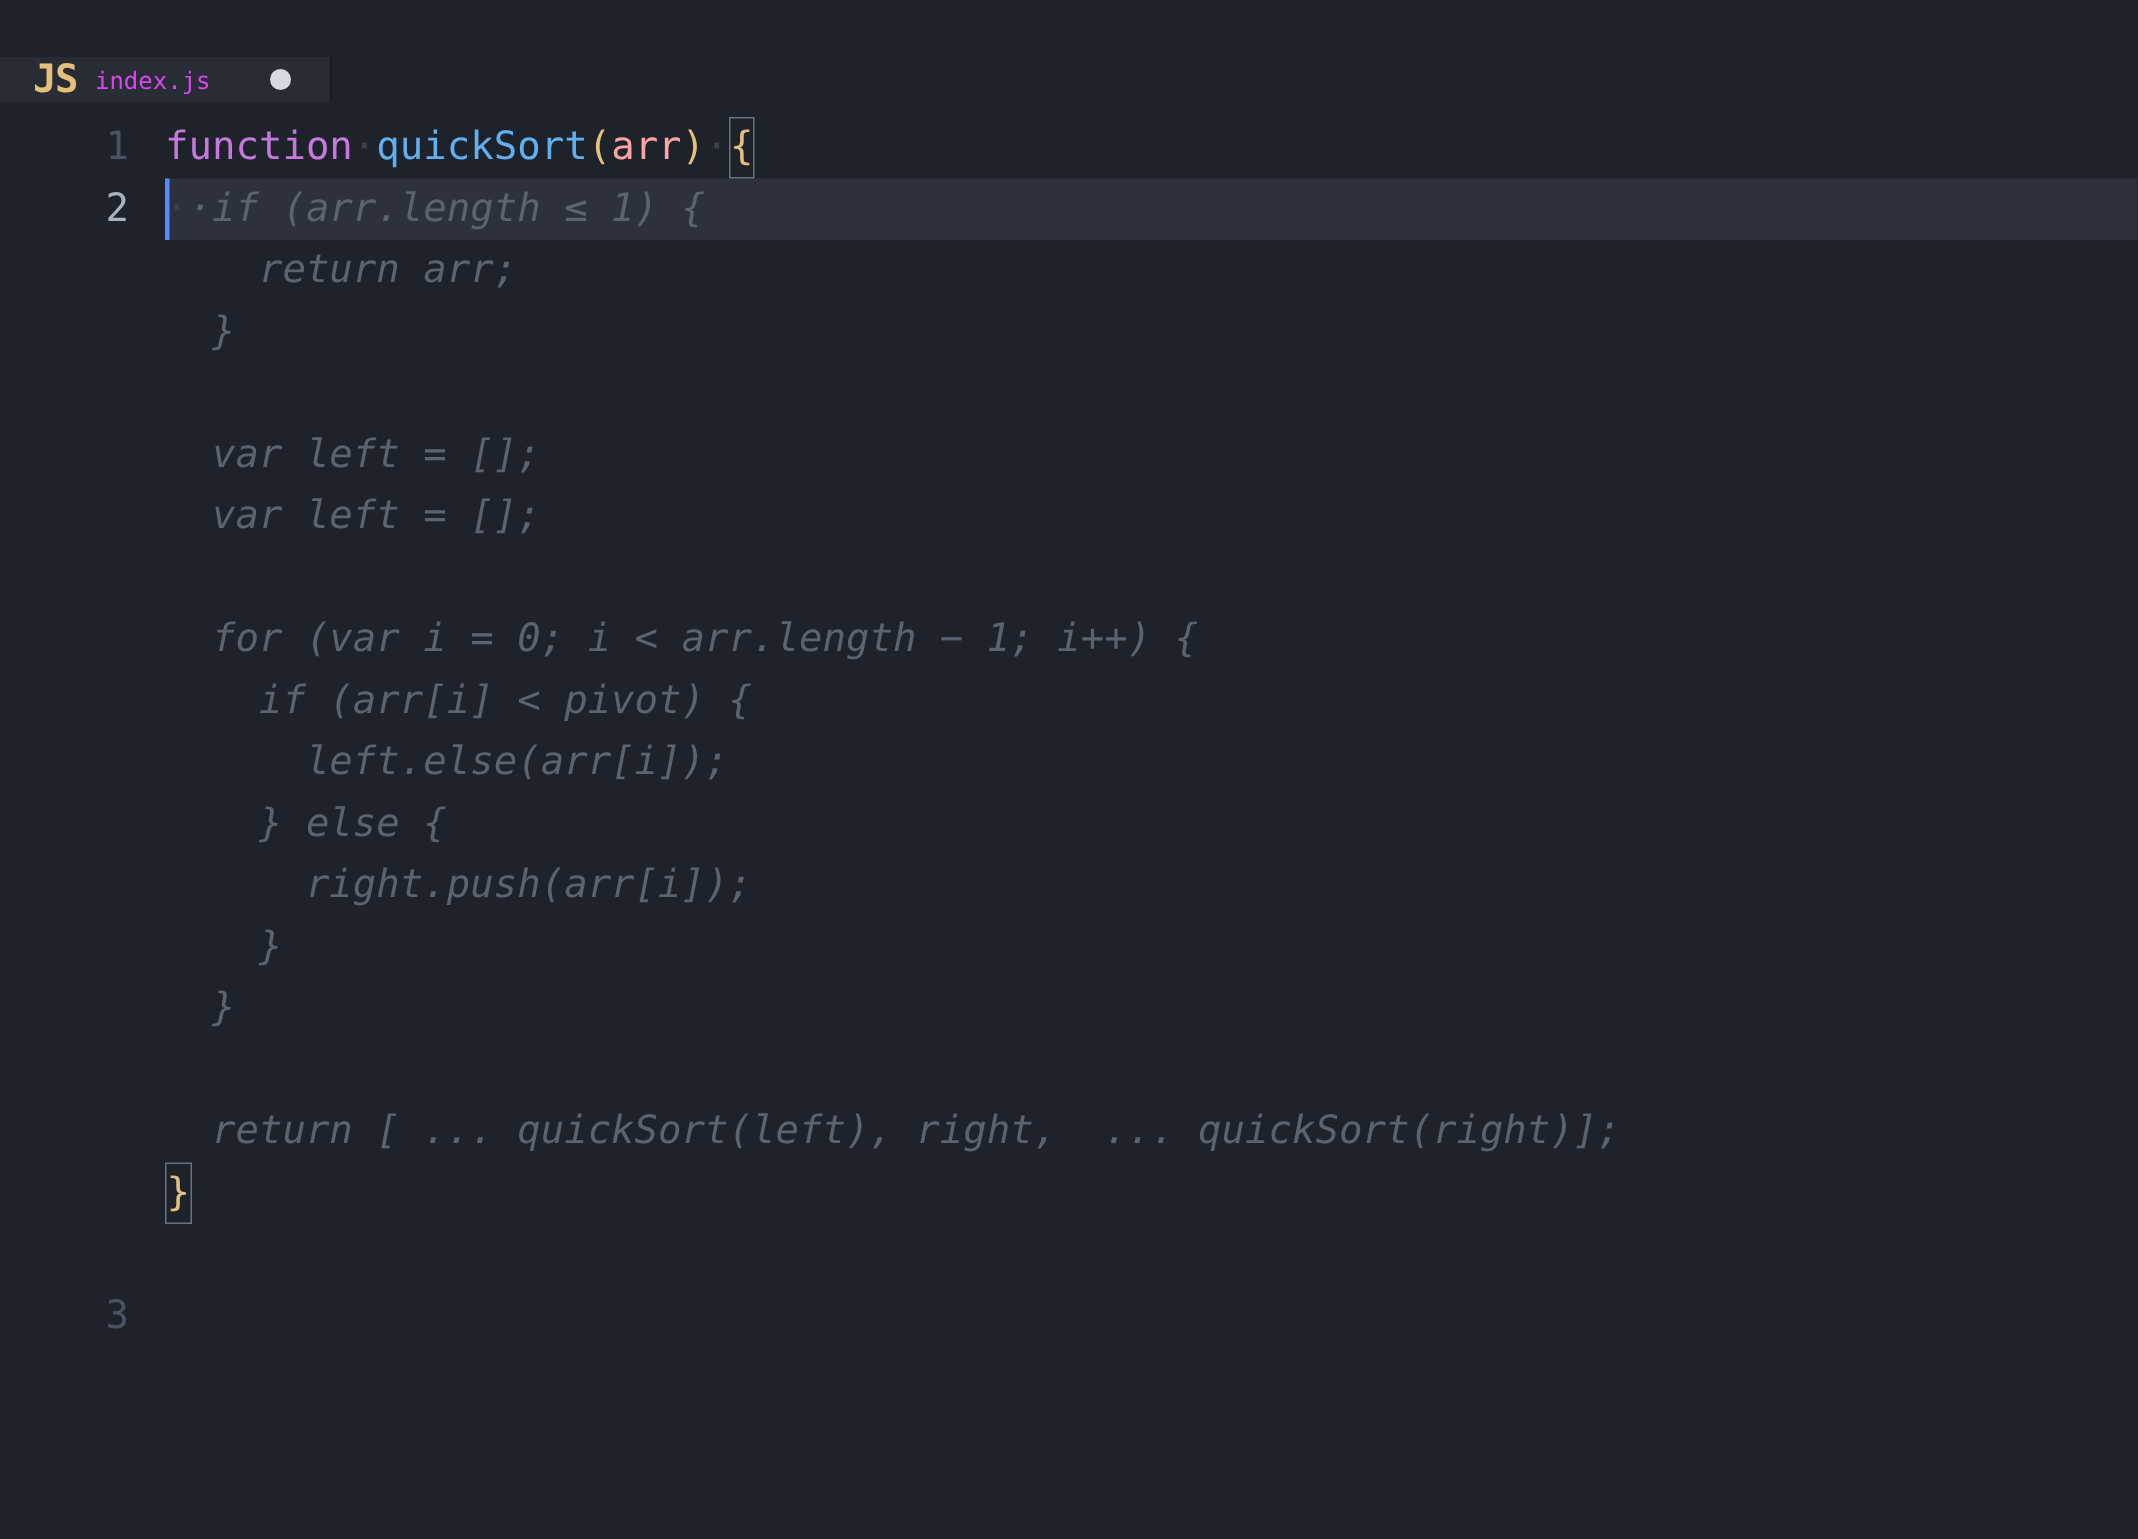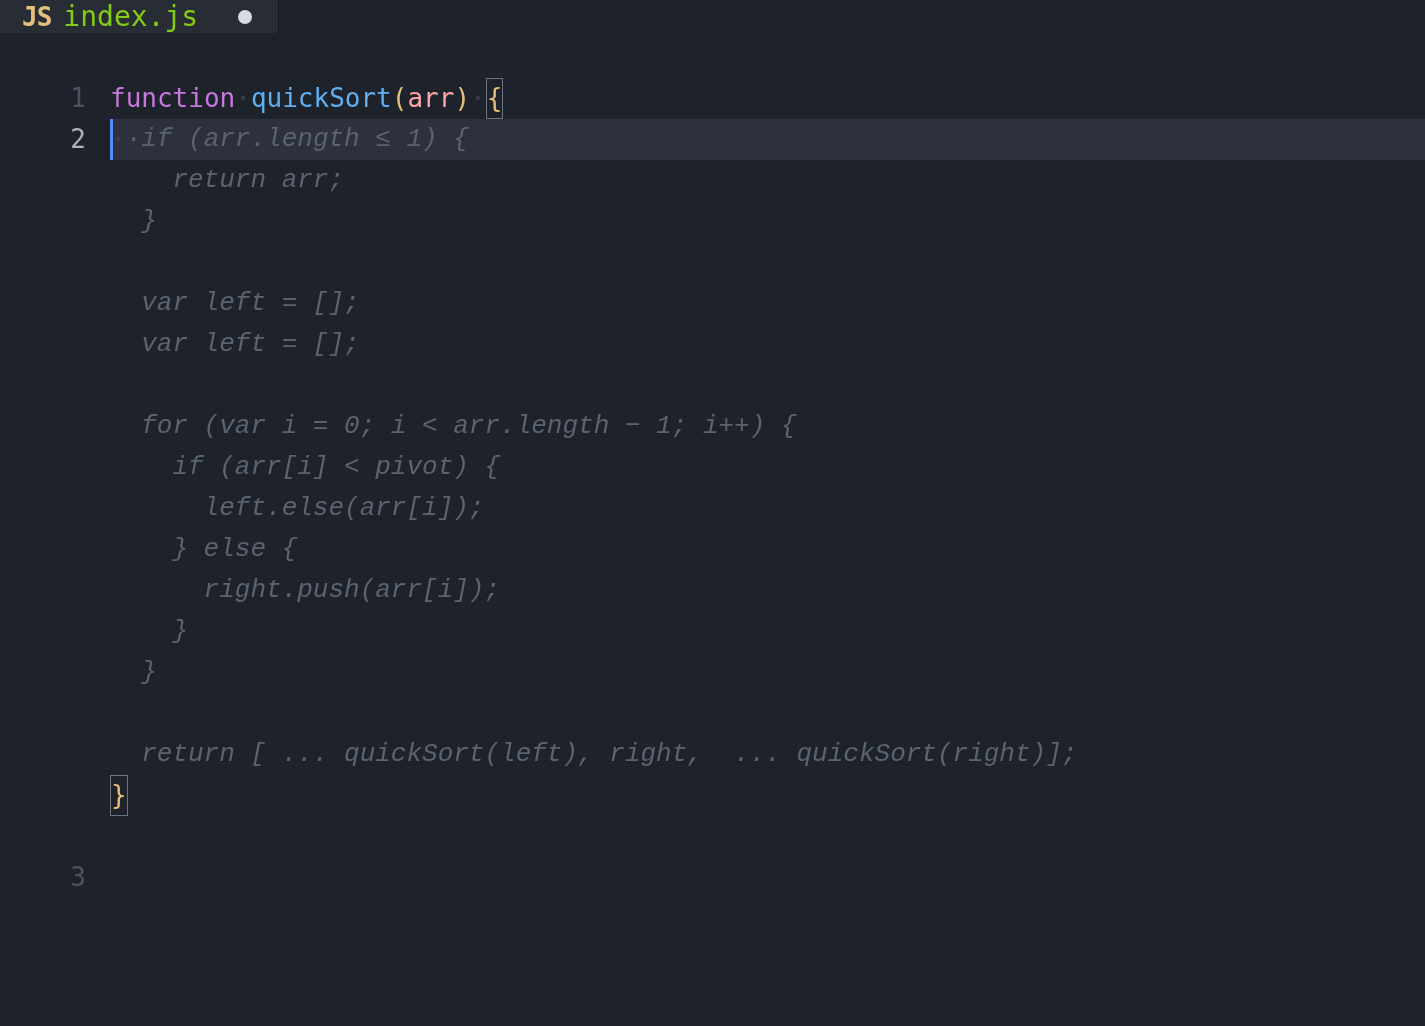--- a/index.html
+++ b/index.html
@@ -8,40 +8,40 @@
     height: 1026px;
     background: #1e222a;
     font-family: "Consolas", "Menlo", "Monaco", monospace;
     overflow: hidden;
     color: #abb2bf;
   }
   .tab-bar {
     display: flex;
     height: 68px;
     background: #1e222a;
-    align-items: flex-start;
+    align-items: flex-end;
   }
   .tab {
     display: flex;
     align-items: center;
     gap: 12px;
     padding: 0 26px 0 22px;
     background: #282c34;
     border-right: 1px solid #14161b;
     cursor: pointer;
   }
   .tab .icon {
     font-weight: 700;
     font-size: 26px;
     color: #e5c07b;
     letter-spacing: -1px;
   }
   .tab .label {
-    font-size: 28px;
-    color: #84cc16;
+    font-size: 16px;
+    color: #d946ef;
   }
   .tab .dot {
     width: 14px;
     height: 14px;
     border-radius: 50%;
     background: #d7dae0;
     margin-left: 28px;
   }
   .editor {
     display: flex;
@@ -111,21 +111,20 @@
   .tok-func    { color: #61afef; }
   .tok-param   { color: #fca5a5; }
   .tok-brace   { color: #e5c07b; }
   .tok-end     { color: #e5c07b; }
   .tok-ws      { color: #3b4048; }
 
   
   .ghost {
     color: #5c6370;
     font-style: italic;
-    font-family: Liberation Mono, monospace;
   }
 </style>
 </head>
 <body>
 
 <div class="tab-bar">
   <div class="tab">
     <span class="icon">JS</span>
     <span class="label">index.js</span>
     <span class="dot"></span>

